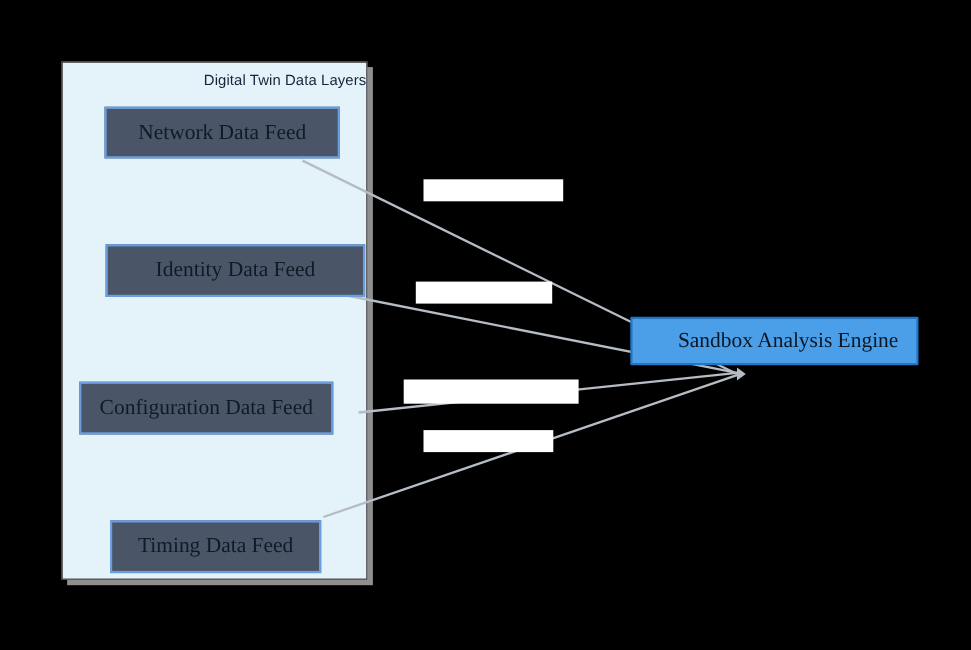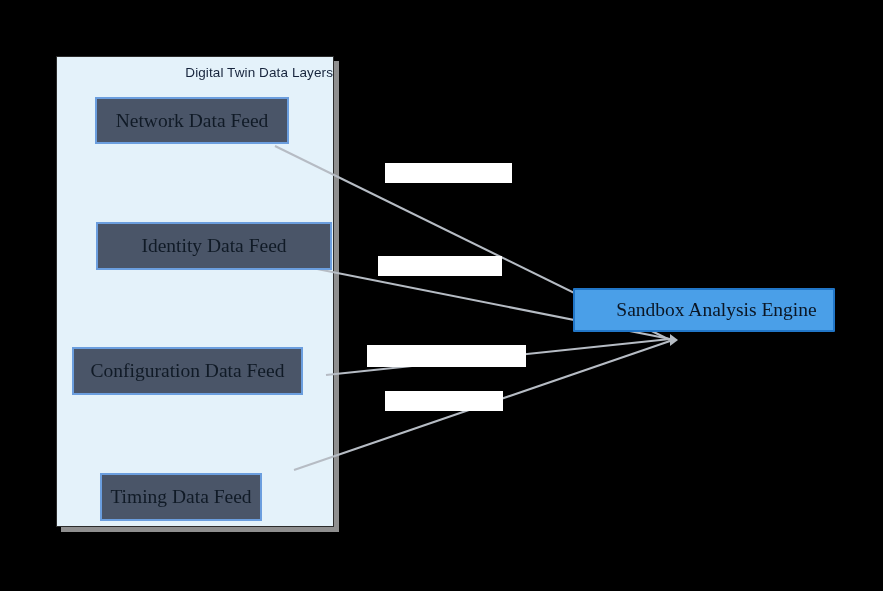--- a/index.html
+++ b/index.html
@@ -112,33 +112,33 @@
     <path class="edge-path" d="M 275,146 L 670,340"></path>
 
     <path class="edge-path" d="M 297,265 L 670,339"></path>
 
     <path class="edge-path" d="M 326,375 L 670,339"></path>
 
     <path class="edge-path" d="M 294,470 L 670,341"></path>
     <polygon class="edge-head" points="670,334 678,340 670,346"></polygon>
   </svg>
 
-  <div class="node node-feed" style="left:95px; top:97px; width:194px; height:47px;">
+  <div class="node node-feed" style="left:95px; top:97px; width:214px; height:47px;">
     <span>Network Data Feed</span>
   </div>
 
   <div class="node node-feed" style="left:96px; top:222px; width:236px; height:48px;">
     <span>Identity Data Feed</span>
   </div>
 
   <div class="node node-feed" style="left:72px; top:347px; width:231px; height:48px;">
     <span>Configuration Data Feed</span>
   </div>
 
-  <div class="node node-feed" style="left:100px; top:473px; width:162px; height:48px;">
+  <div class="node node-feed" style="left:100px; top:473px; width:192px; height:48px;">
     <span>Timing Data Feed</span>
   </div>
 
   <div class="node node-engine" style="left:573px; top:288px; width:262px; height:44px;padding-left:25px;">
     <span>Sandbox Analysis Engine</span>
   </div>
 
   <div class="edge-label" style="left:385px; top:163px; width:127px; height:20px;">
     <span></span>
   </div>

